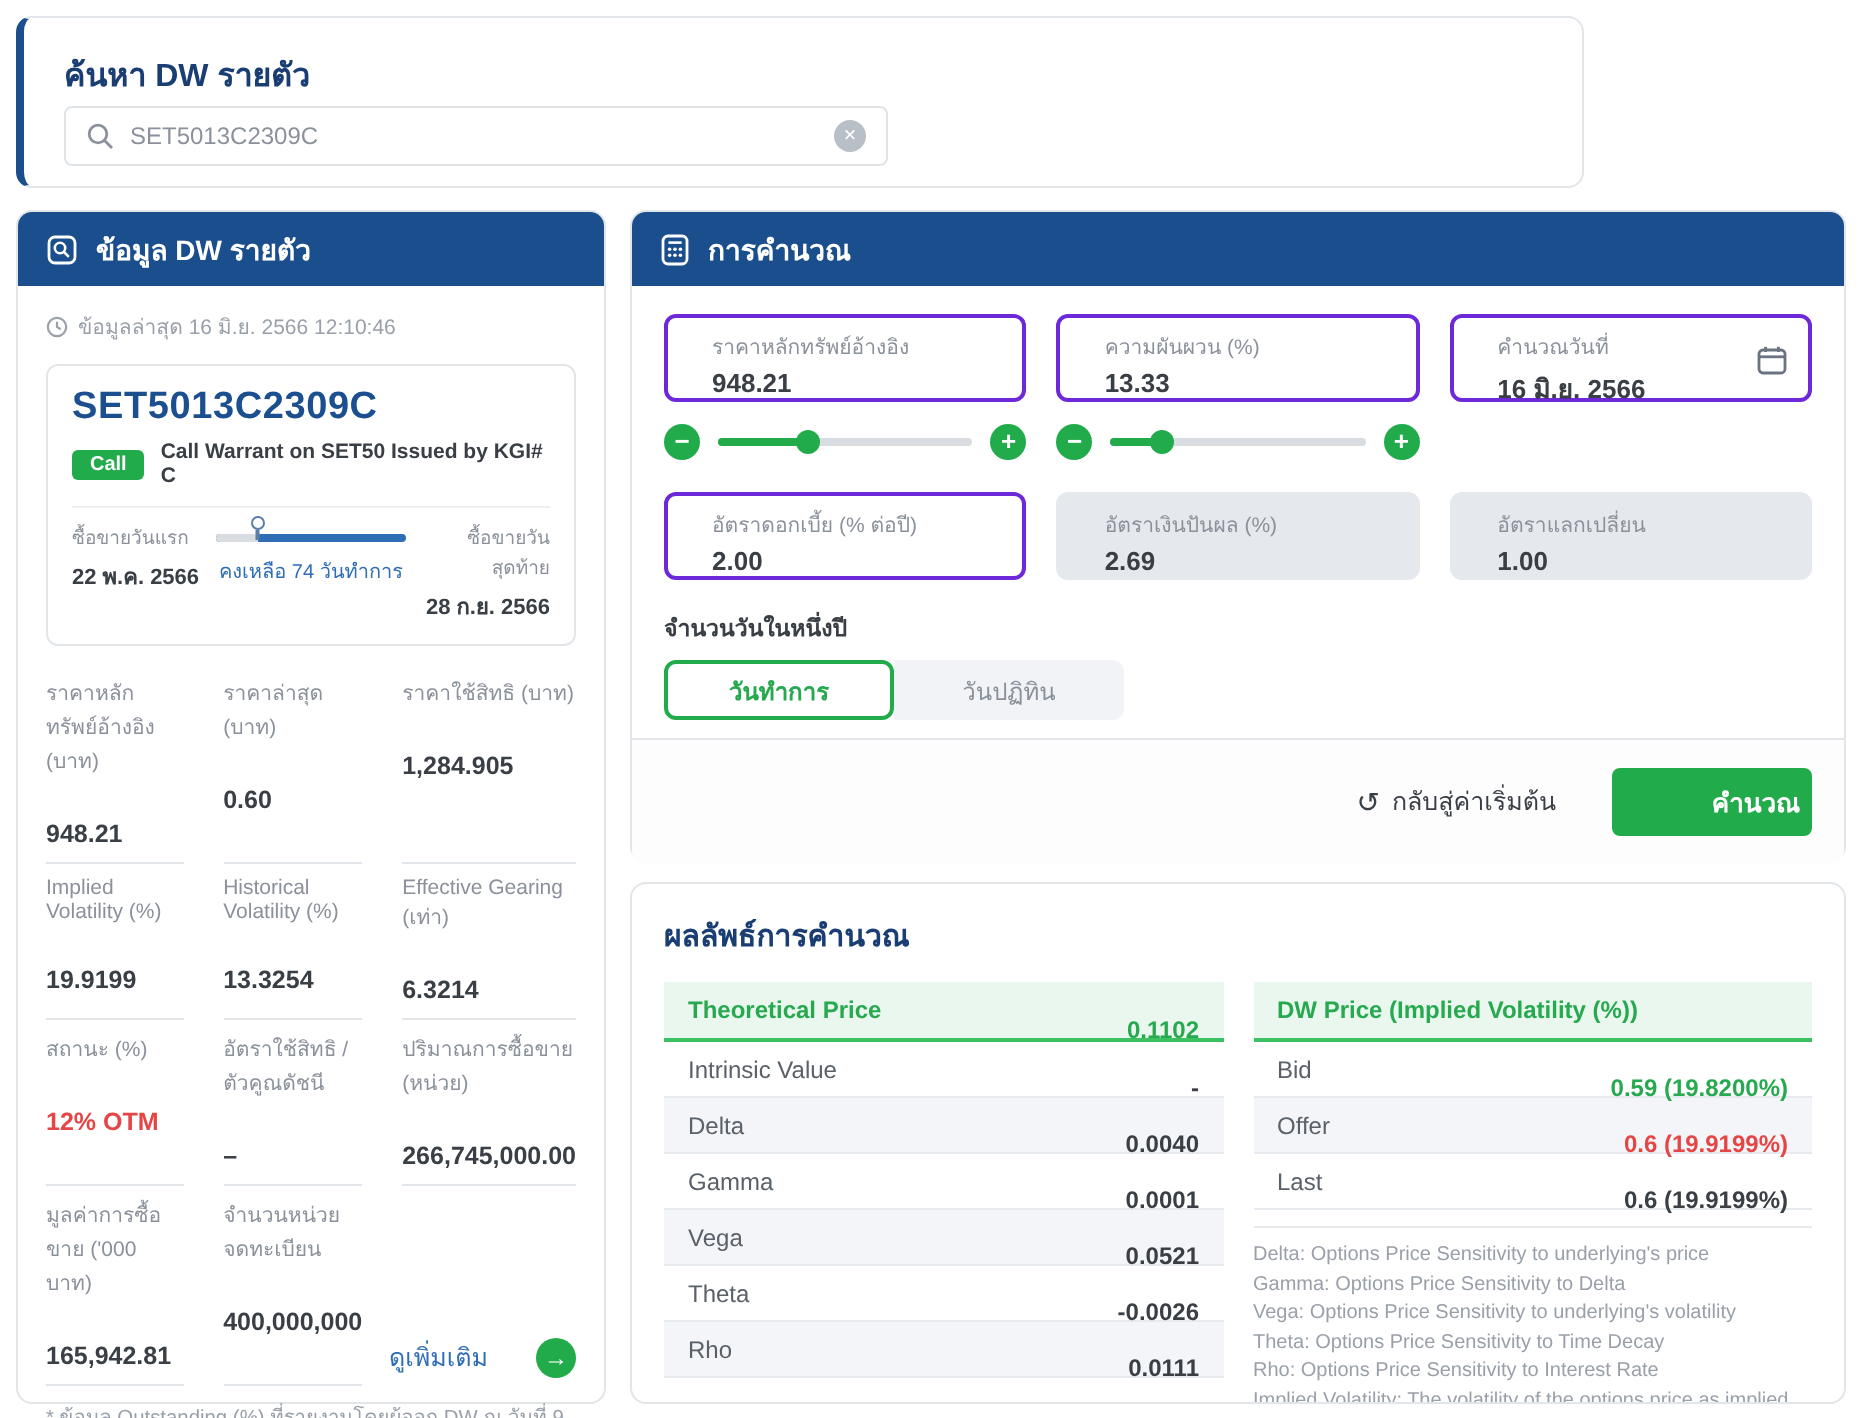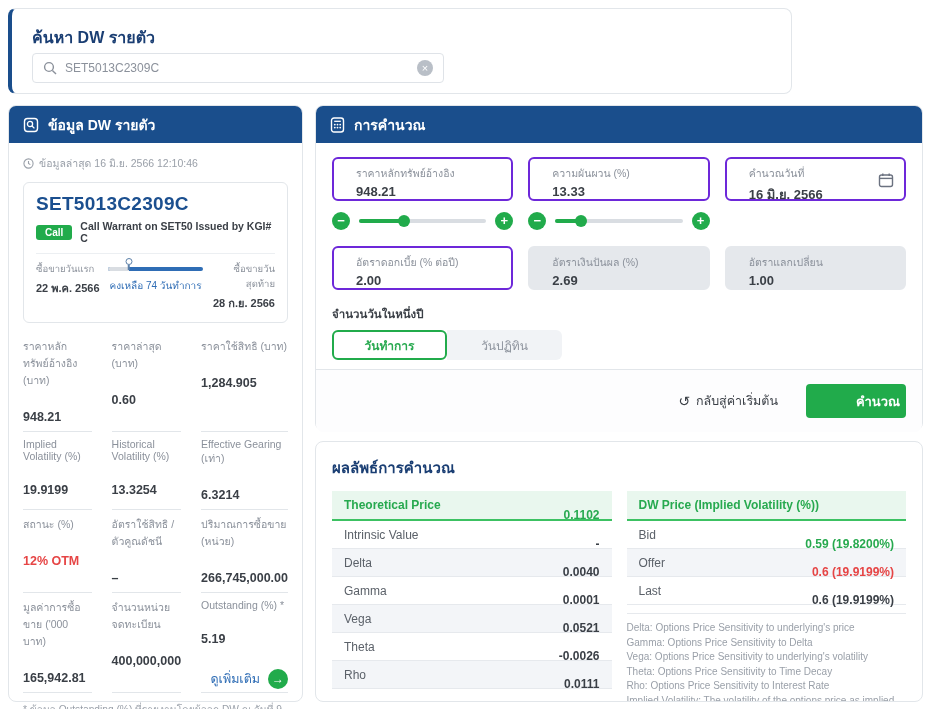--- a/index.html
+++ b/index.html
@@ -46,21 +46,21 @@
   .prog-gray{position:absolute;left:0;top:0;height:4px;width:22%;background:var(--track);border-radius:2px 0 0 2px;}
   .prog-pin{position:absolute;left:22%;top:-9px;width:7px;height:7px;border:1.5px solid #5b7fa8;border-radius:50%;background:#fff;transform:translateX(-50%);}
   .prog-pin::after{content:"";position:absolute;left:50%;top:6px;width:1.5px;height:5px;background:#5b7fa8;transform:translateX(-50%);}
   .remaining{font-size:10px;color:var(--link);text-align:center;margin-top:7px;}
   .info-grid{display:grid;grid-template-columns:1fr 1fr 1fr;column-gap:20px;margin-top:9px;}
   .info-cell{padding:6px 0 7px;border-bottom:1px solid var(--border);}
   .info-label{font-size:10.5px;color:var(--label);}
   .info-value{font-size:12.5px;font-weight:bold;color:var(--value);margin-top:21px;}
   .info-value.red{color:var(--red);}
   .lp-footnote{font-size:10.2px;color:#9aa0a9;margin-top:10px;line-height:1.45;}
-  .more-link{position:absolute;right:14px;bottom:12px;display:flex;align-items:center;gap:8px;cursor:pointer;}
+  .more-link{position:absolute;right:14px;bottom:12px;display:flex;align-items:center;gap:24px;cursor:pointer;}
   .more-text{font-size:12.5px;color:var(--link);}
   .more-circle{width:20px;height:20px;border-radius:50%;background:var(--green);color:#fff;font-size:12px;line-height:20px;text-align:center;}
 
   
   .calc-body{padding:14px 16px 0;position:relative;height:289px;}
   .input-row{display:flex;gap:15px;}
   .input-box{flex:1;position:relative;border:2px solid #6d28d9;border-radius:6px;padding:6px 22px;height:44px;background:#fff;}
   .input-box.disabled{background:var(--disabled);border-color:var(--disabled);}
   .input-label{font-size:10.5px;color:var(--label);}
   .input-value{font-size:13px;font-weight:bold;color:var(--value);margin-top:2px;}
@@ -198,24 +198,20 @@
             <div class="info-value">266,745,000.00</div>
           </div>
         <div class="info-cell">
             <div class="info-label">มูลค่าการซื้อขาย ('000 บาท)</div>
             <div class="info-value">165,942.81</div>
           </div>
         <div class="info-cell">
             <div class="info-label">จำนวนหน่วยจดทะเบียน</div>
             <div class="info-value">400,000,000</div>
           </div>
-        <div class="info-cell">
-            <div class="info-label">Outstanding (%) *</div>
-            <div class="info-value">5.19</div>
-          </div>
       </div>
 
       <div class="lp-footnote">* ข้อมูล Outstanding (%) ที่รายงานโดยผู้ออก DW ณ วันที่ 9 มิ.ย. 2566</div>
 
       <div class="more-link">
         <span class="more-text">ดูเพิ่มเติม</span>
         <span class="more-circle">→</span>
       </div>
     </div>
   </section>

